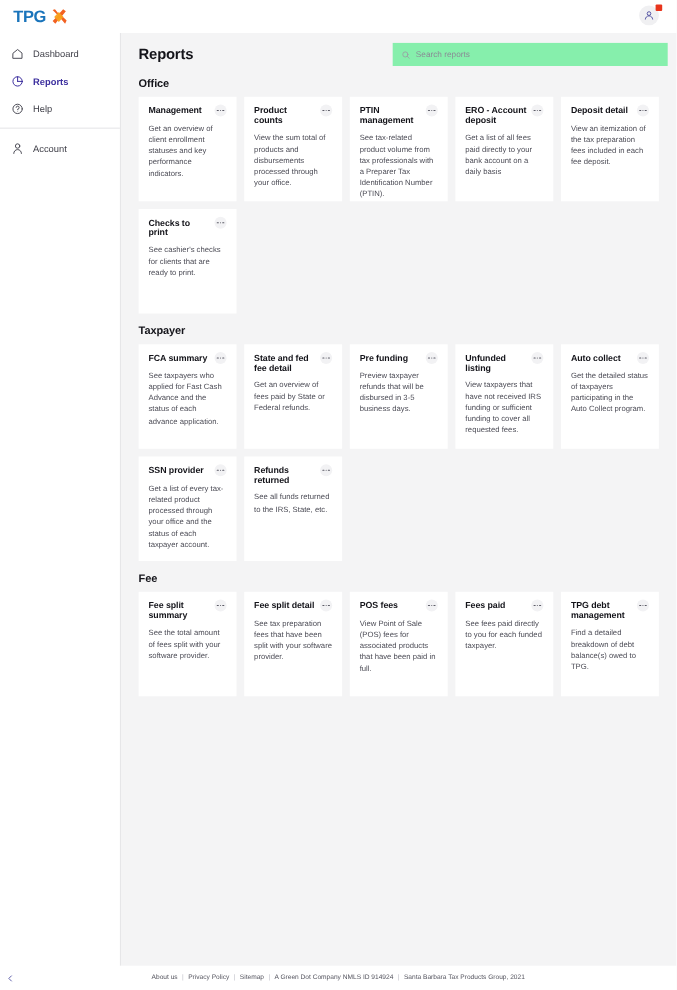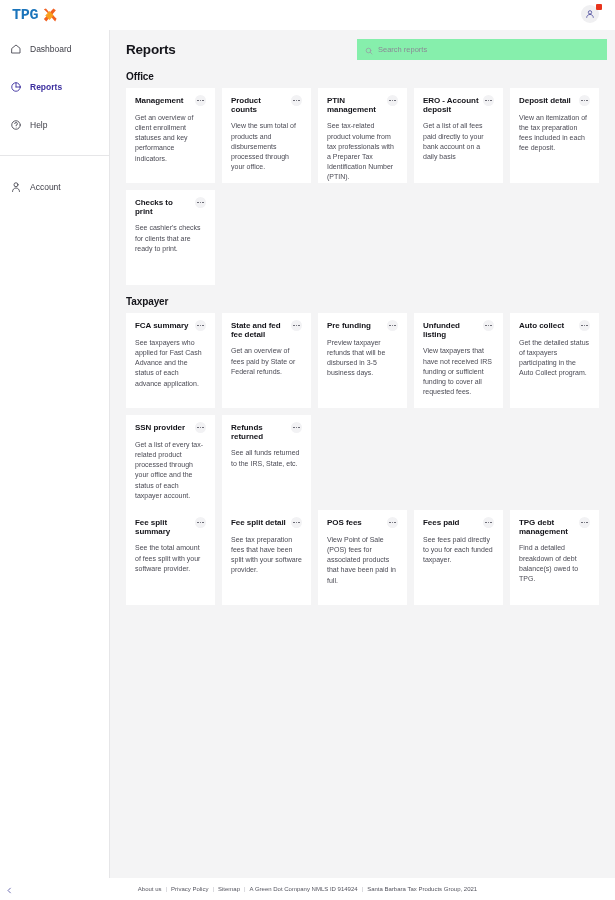--- a/index.html
+++ b/index.html
@@ -10,21 +10,21 @@
     overflow: hidden;
   }
   #app { position: relative; width: 615px; height: 900px; display: flex; flex-direction: column; }
 
   
   .topbar {
     height: 30px; min-height: 30px;
     background: #ffffff;
     display: flex; align-items: center; justify-content: space-between;
     padding: 0 8px 0 8px;
-    position: relative; z-index: 5; font-family: Liberation Mono, monospace;
+    position: relative; z-index: 5;
   }
   .logo { display: flex; align-items: center; gap: 2px; padding-left: 4px; }
   .logo-text {
     font-size: 15px; font-weight: bold; letter-spacing: -0.3px;
     color: #1a74bb;
   }
   .logo-mark { width: 17px; height: 17px; display: block; margin-left: 1px; }
 
   .avatar-wrap { position: relative; width: 20px; height: 20px; margin-right: 6px; }
   .avatar {
@@ -41,21 +41,21 @@
 
   
   .body { flex: 1; display: flex; min-height: 0; }
 
   
   .sidebar {
     width: 110px; min-width: 110px;
     background: #ffffff;
     border-right: 1px solid #e6e6e8;
     padding-top: 6px;
-    display: flex; flex-direction: column; gap: 13px;
+    display: flex; flex-direction: column;
   }
   .nav-item {
     display: flex; align-items: center; gap: 8px;
     height: 25px; padding-left: 9px;
     font-size: 8.5px; color: #3d3d46;
     cursor: pointer;
   }
   .nav-item .ico { width: 13px; height: 13px; display: flex; align-items: center; justify-content: center; flex: 0 0 13px; }
   .nav-item .ico svg { width: 12px; height: 12px; }
   .nav-item.active { color: #3c2f9e; font-weight: bold; }
@@ -385,20 +385,21 @@
                   <i></i>
                   <i></i>
                 </div>
             </div>
             <div class="card-desc">See all funds returned to the IRS, State, etc.</div>
           </div>
           <div class="card empty"></div>
           <div class="card empty"></div>
         </div>
 
+        <div class="section-title">Fee</div>
         <div class="grid">
           <div class="card">
             <div class="card-head">
               <div class="card-title">Fee split summary</div>
               <div class="kebab">
                   <i></i>
                   <i></i>
                   <i></i>
                 </div>
             </div>

